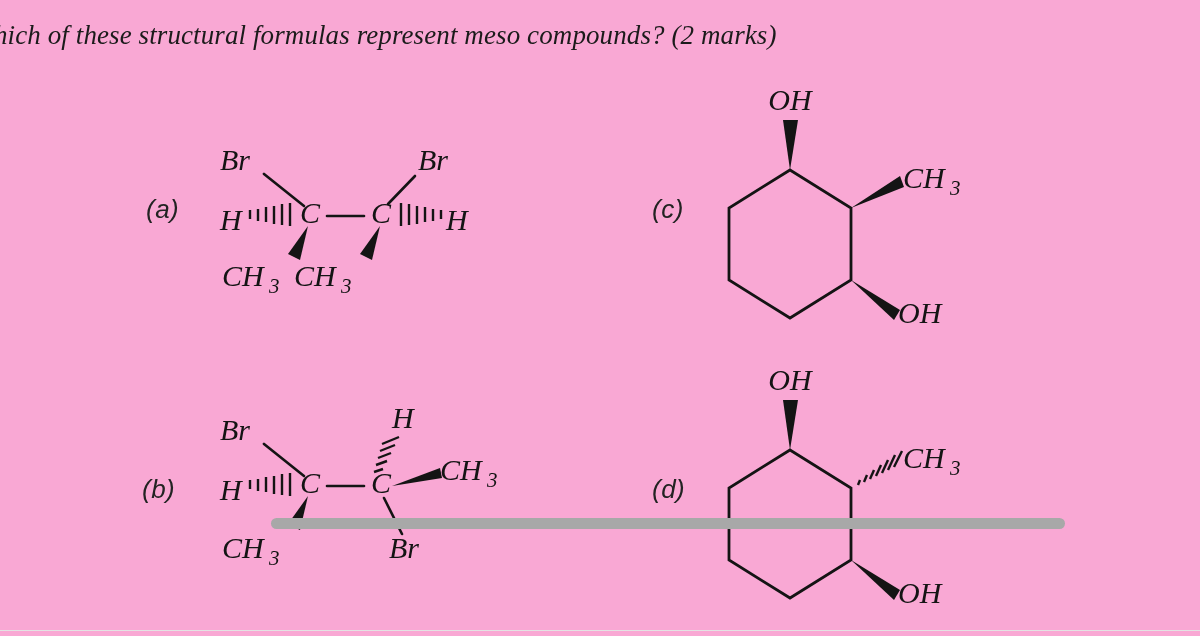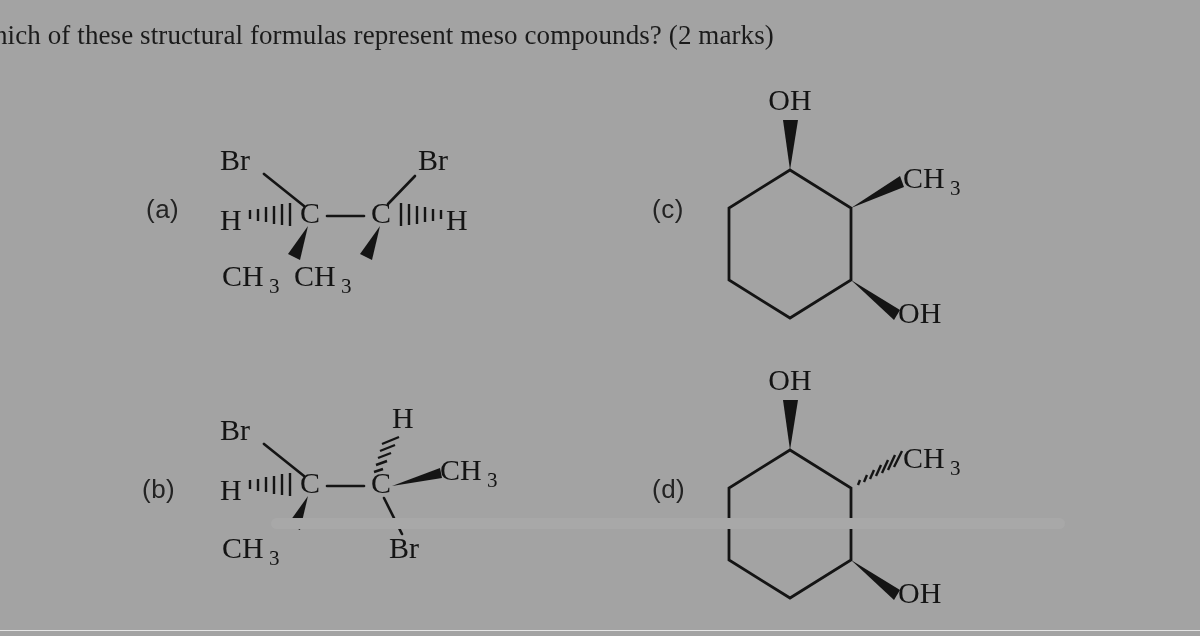--- a/index.html
+++ b/index.html
@@ -13,21 +13,22 @@
     height: 636px;
     position: relative;
     overflow: hidden;
     font-family: "Liberation Serif", serif;
     color: #1a1a1a;
   }
 
   #page {
     position: absolute;
     inset: 0;
-    background: #a3a3a3;
+    background: #f9a8d4;
+    font-style: italic;
   }
 
   
   .question-text {
     position: absolute;
     left: -6px;
     top: 18px;
     width: 1180px;
     font-family: "Liberation Serif", serif;
     font-size: 27px;

